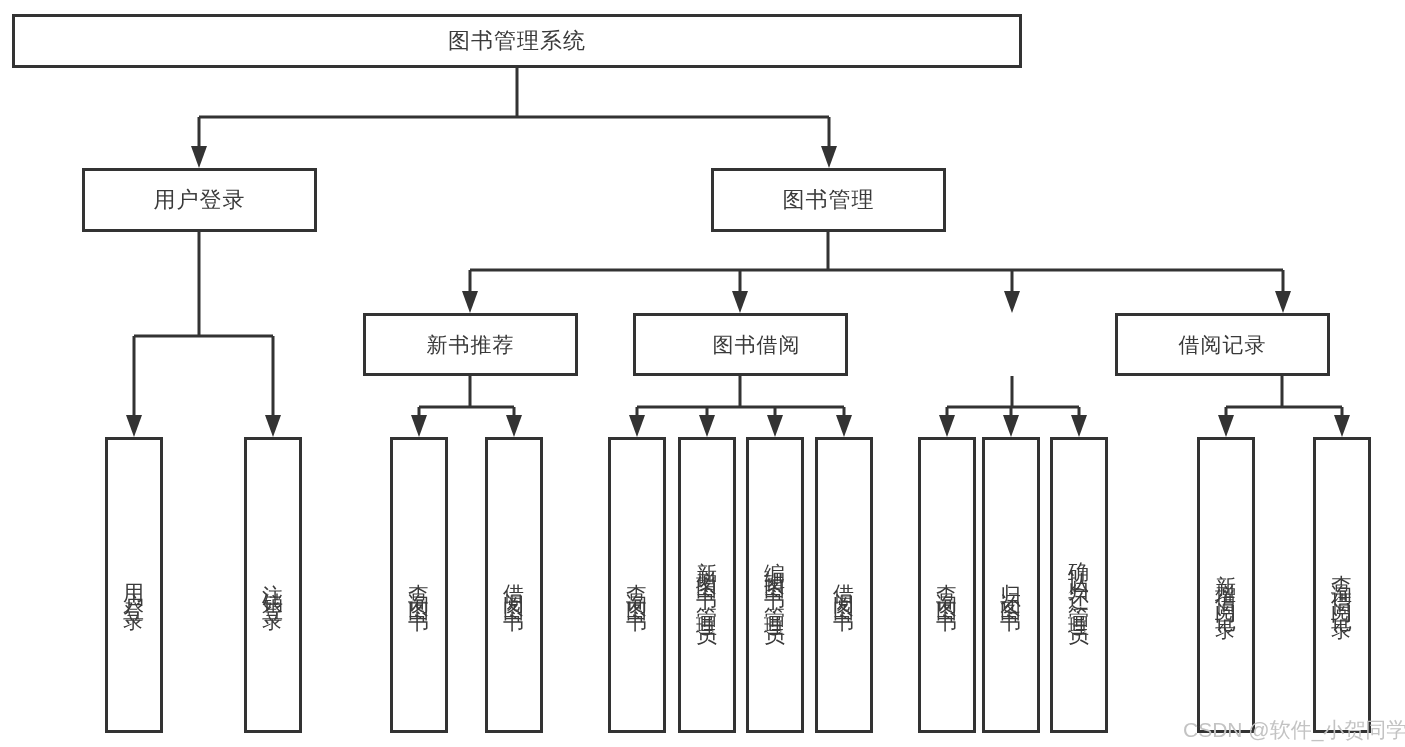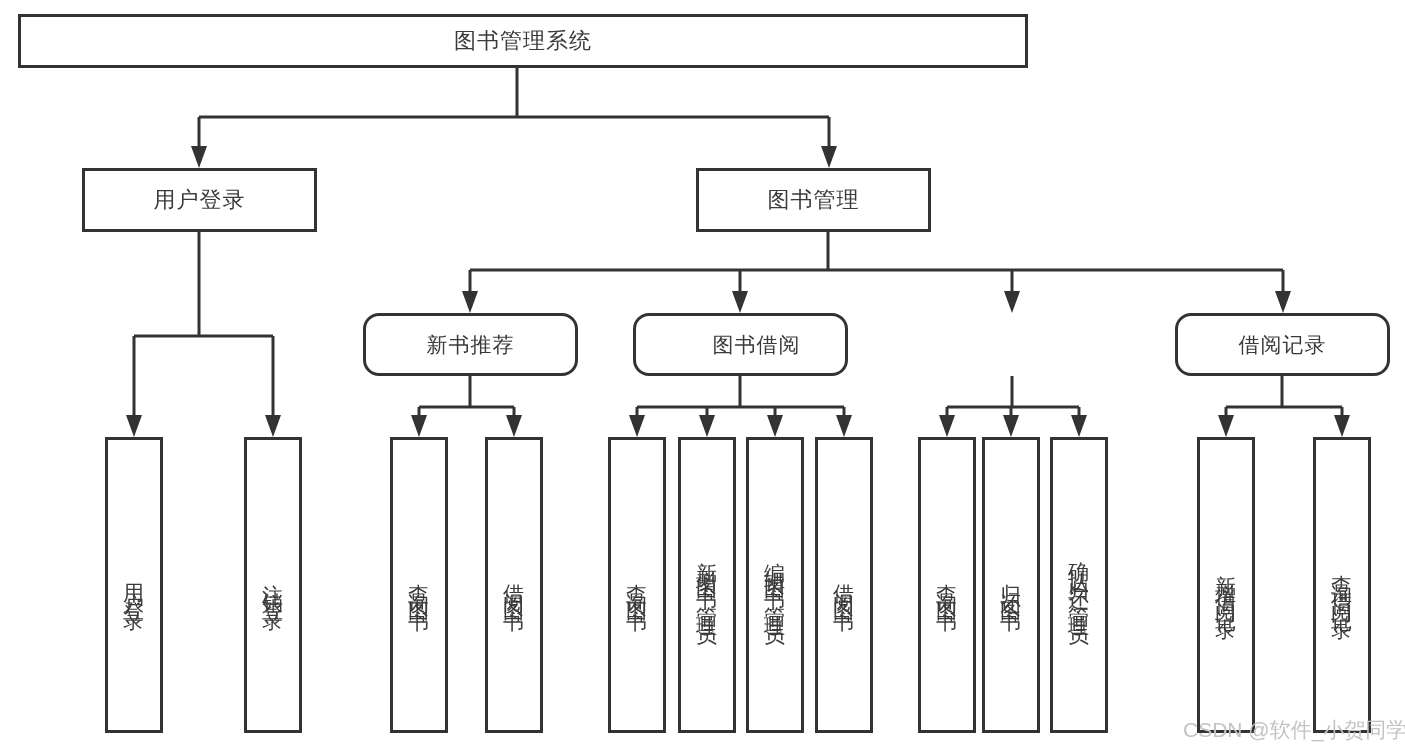--- a/index.html
+++ b/index.html
@@ -17,29 +17,29 @@
     box-sizing: border-box;
     background: #ffffff;
     border: 3px solid #333333;
     color: #3a3a3a;
     display: flex;
     align-items: center;
     justify-content: center;
     z-index: 2;
   }
   .h-node { font-size: 22px; letter-spacing: 1px; }
-  .root-node   { left: 18px;  top: 14px;  width: 1010px; height: 54px; }
+  .root-node   { left: 12px;  top: 14px;  width: 1010px; height: 54px; }
   .l2-node     { top: 168px; width: 235px; height: 64px; }
   #n-user-login   { left: 82px; }
-  #n-book-manage  { left: 696px; }
-  .l3-node     { top: 313px; width: 215px; height: 63px; font-size: 21px; border-radius: 16px; }
+  #n-book-manage  { left: 711px; }
+  .l3-node     { top: 313px; width: 215px; height: 63px; font-size: 21px; }
   #n-new-book  { left: 363px; }
   #n-book-borrow { left: 633px; padding-left: 32px; }
   #n-current-borrow { left: 905px; }
-  #n-borrow-record { left: 1175px; }
+  #n-borrow-record { left: 1115px; }
   .leaf-node {
     top: 437px;
     width: 58px;
     height: 296px;
     font-size: 21px;
     writing-mode: vertical-lr;
     text-orientation: upright;
     letter-spacing: 9px;
     line-height: 1;
     text-align: center;

